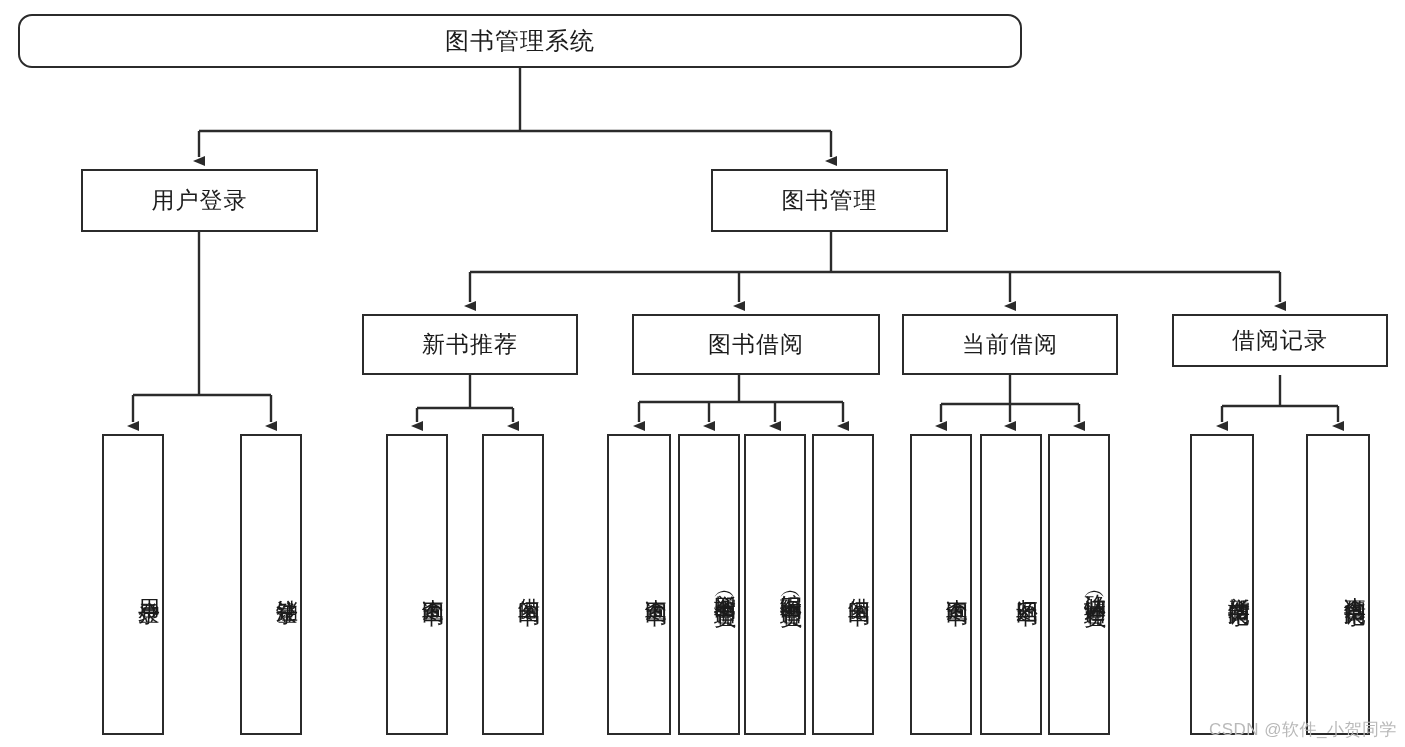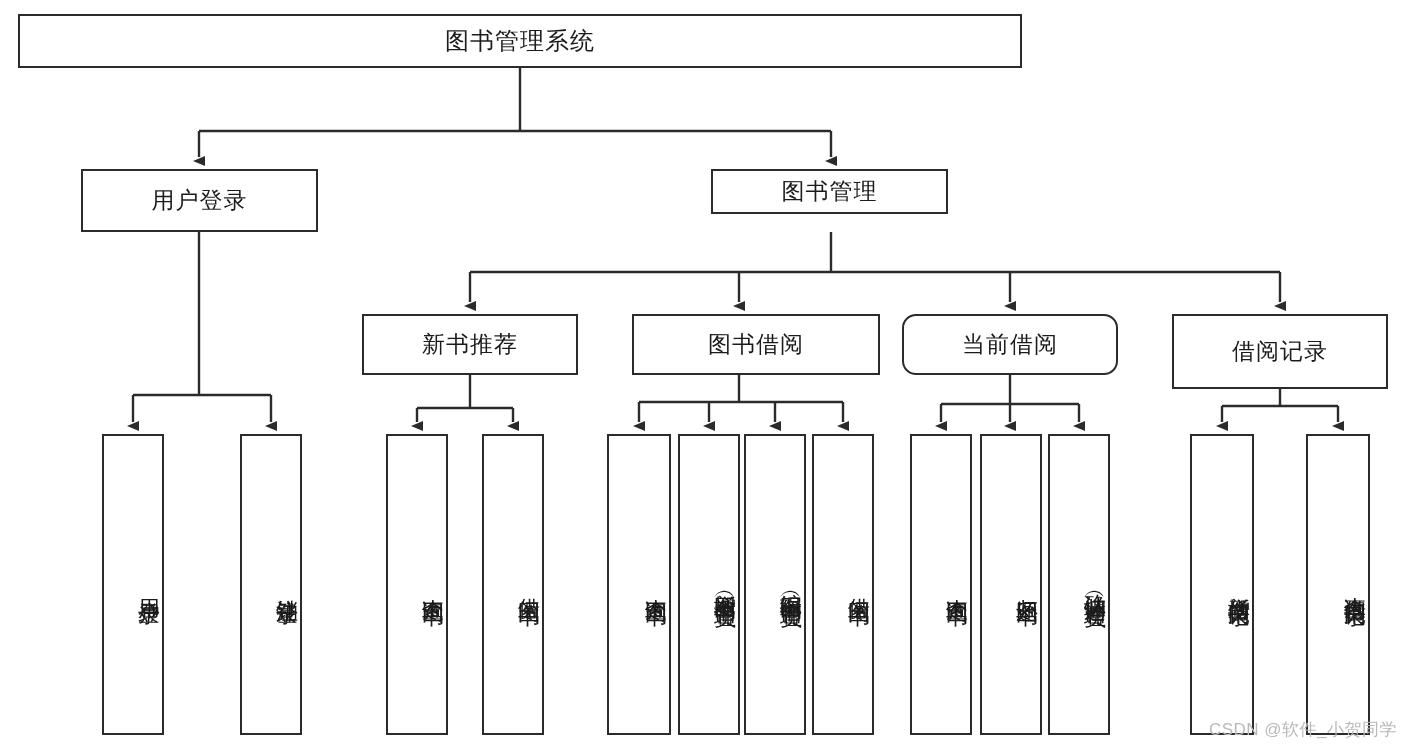--- a/index.html
+++ b/index.html
@@ -52,20 +52,21 @@
     justify-content: center;
   }
   .node.v .vlabel {
     writing-mode: vertical-rl;
     text-orientation: upright;
     display: block;
     white-space: nowrap;
   }
   .node.root {
     font-size: 24px;
+    border-radius: 14px;
   }
   .watermark {
     position: absolute;
     right: 8px;
     bottom: 6px;
     font-size: 17px;
     color: #b9b9b9;
     letter-spacing: 0.5px;
     white-space: nowrap;
     user-select: none;
@@ -127,37 +128,37 @@
   </svg>
 
   <div class="node h root" style="left:18px; top:14px; width:1004px; height:54px;">
     <span>图书管理系统</span>
   </div>
 
   <div class="node h" style="left:81px; top:169px; width:237px; height:63px;">
     <span>用户登录</span>
   </div>
 
-  <div class="node h" style="left:711px; top:169px; width:237px; height:45px;">
+  <div class="node h" style="left:711px; top:169px; width:237px; height:63px;">
     <span>图书管理</span>
   </div>
 
   <div class="node h" style="left:362px; top:314px; width:216px; height:61px;text-align:center;">
     <span>新书推荐</span>
   </div>
 
   <div class="node h" style="left:632px; top:314px; width:248px; height:61px;">
     <span>图书借阅</span>
   </div>
 
-  <div class="node h" style="left:902px; top:314px; width:216px; height:61px;border-radius:14px;">
+  <div class="node h" style="left:902px; top:314px; width:216px; height:61px;">
     <span>当前借阅</span>
   </div>
 
-  <div class="node h" style="left:1172px; top:314px; width:216px; height:75px;">
+  <div class="node h" style="left:1172px; top:314px; width:216px; height:53px;">
     <span>借阅记录</span>
   </div>
 
   <div class="node v" style="left:102px; top:434px; width:62px; height:301px;">
     <span class="vlabel">用户登录</span>
   </div>
 
   <div class="node v" style="left:240px; top:434px; width:62px; height:301px;">
     <span class="vlabel">注销登录</span>
   </div>

